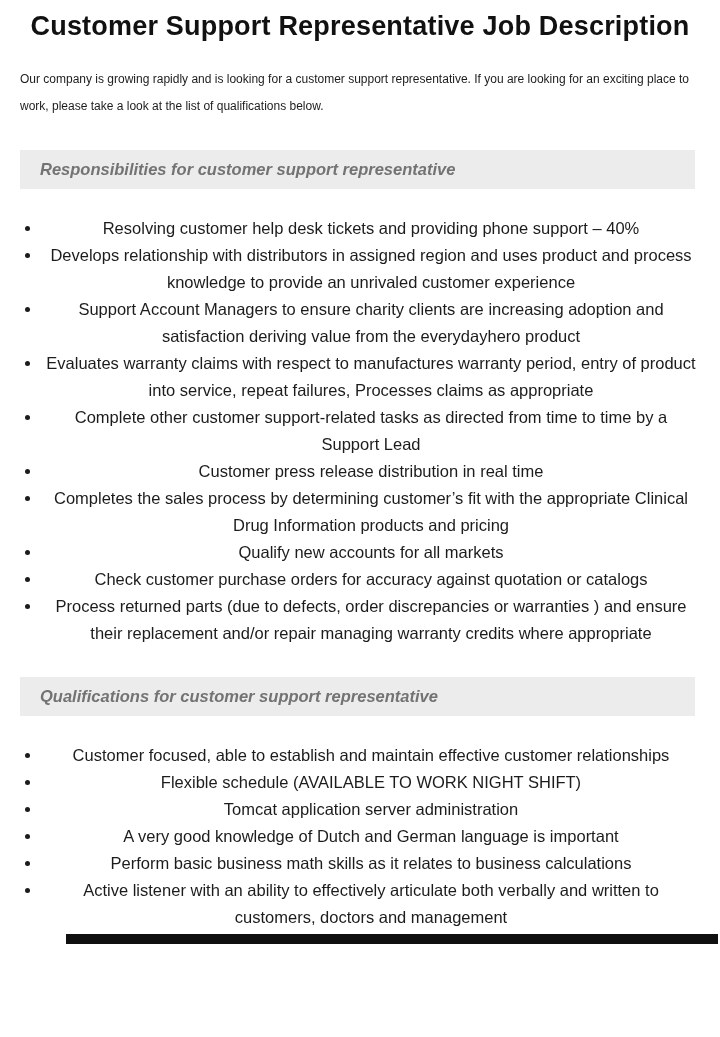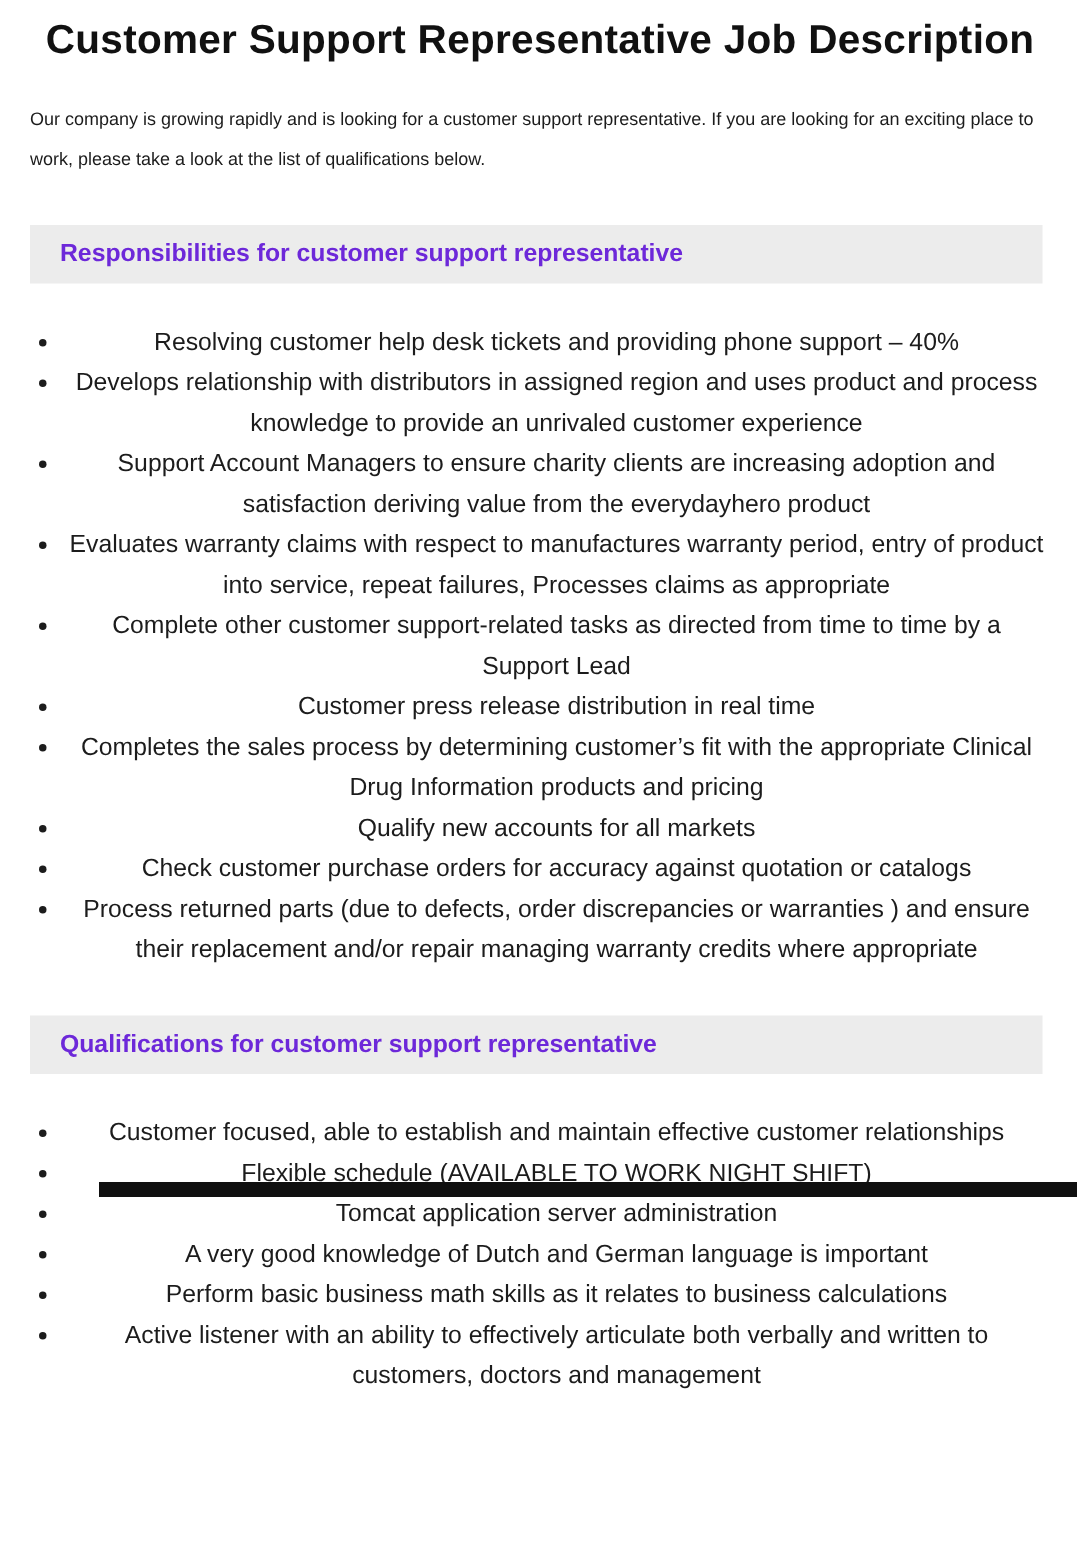--- a/index.html
+++ b/index.html
@@ -7,21 +7,21 @@
     width: 720px;
     height: 1037px;
     background: #ffffff;
     font-family: "Liberation Sans", sans-serif;
     color: #1c1c1c;
     overflow: hidden;
   }
   .page {
     position: relative;
     width: 720px;
-    height: 798px;
+    height: 944px;
     padding: 8px 0 0 0;
   }
   .title {
     font-size: 27px;
     font-weight: 700;
     text-align: center;
     line-height: 36px;
     padding: 0 30px;
     letter-spacing: 0.2px;
     color: #111111;
@@ -30,22 +30,23 @@
     margin: 22px 22px 0 20px;
     font-size: 12px;
     line-height: 27px;
     color: #1c1c1c;
   }
   .section-header {
     margin: 30px 25px 0 20px;
     background: #ececec;
     font-size: 16.5px;
     font-weight: 700;
-    color: #6d28d9;
+    color: #737373;
     padding: 10px 0 10px 20px;
+    font-style: italic;
   }
   ul.bullets {
     margin: 26px 24px 0 42px;
     list-style: disc outside;
   }
   ul.bullets li {
     font-size: 16.5px;
     line-height: 27px;
     padding-left: 4px;
     color: #1c1c1c;

